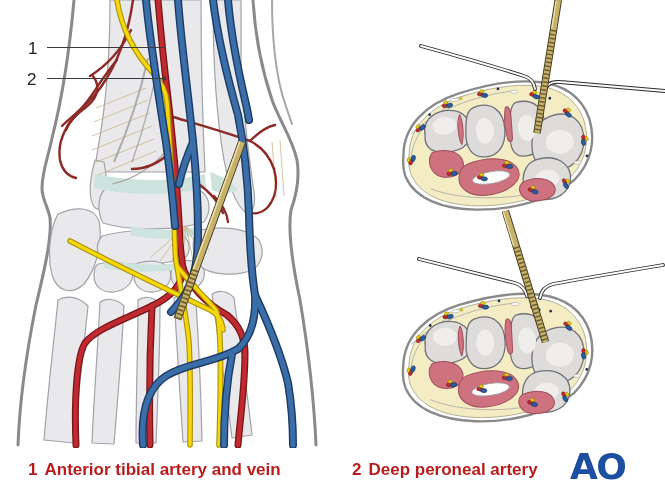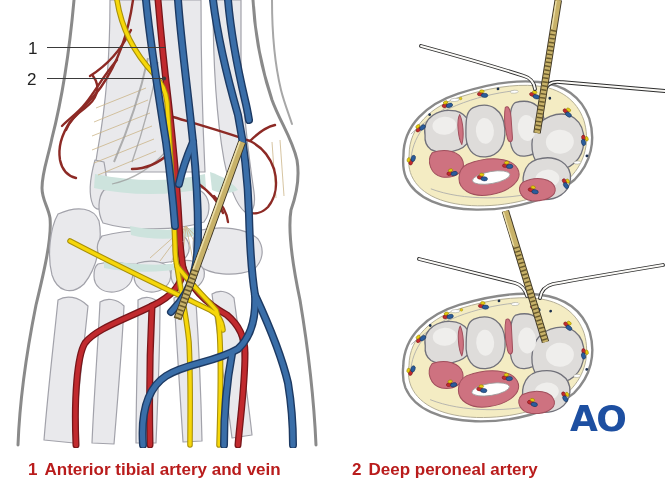--- a/index.html
+++ b/index.html
@@ -5,21 +5,21 @@
   html,body{margin:0;padding:0;background:#fff;}
   .canvas{position:relative;width:665px;height:493px;background:#ffffff;overflow:hidden;
           font-family:"Liberation Sans",sans-serif;}
   .canvas svg{position:absolute;top:0;}
   .left-fig{left:0;}
   .right-fig{left:390px;}
   .cap{position:absolute;top:460px;font-size:17px;color:#b91c1c;white-space:nowrap;font-weight:bold;}
   .cap .num{margin-right:7px;}
   .cap1{left:28px;}
   .cap2{left:352px;}
-  .ao{position:absolute;left:570px;top:398px;font-size:36px;font-weight:bold;
+  .ao{position:absolute;left:570px;top:446px;font-size:36px;font-weight:bold;
       color:#1d4fa1;letter-spacing:-1.5px;font-family:"DejaVu Sans",sans-serif;}
   text{font-family:"Liberation Sans",sans-serif;}
 </style>
 </head>
 <body>
 
 <div class="canvas">
 
   <svg class="left-fig" width="340" height="448" viewBox="0 0 340 448">
     <defs>

